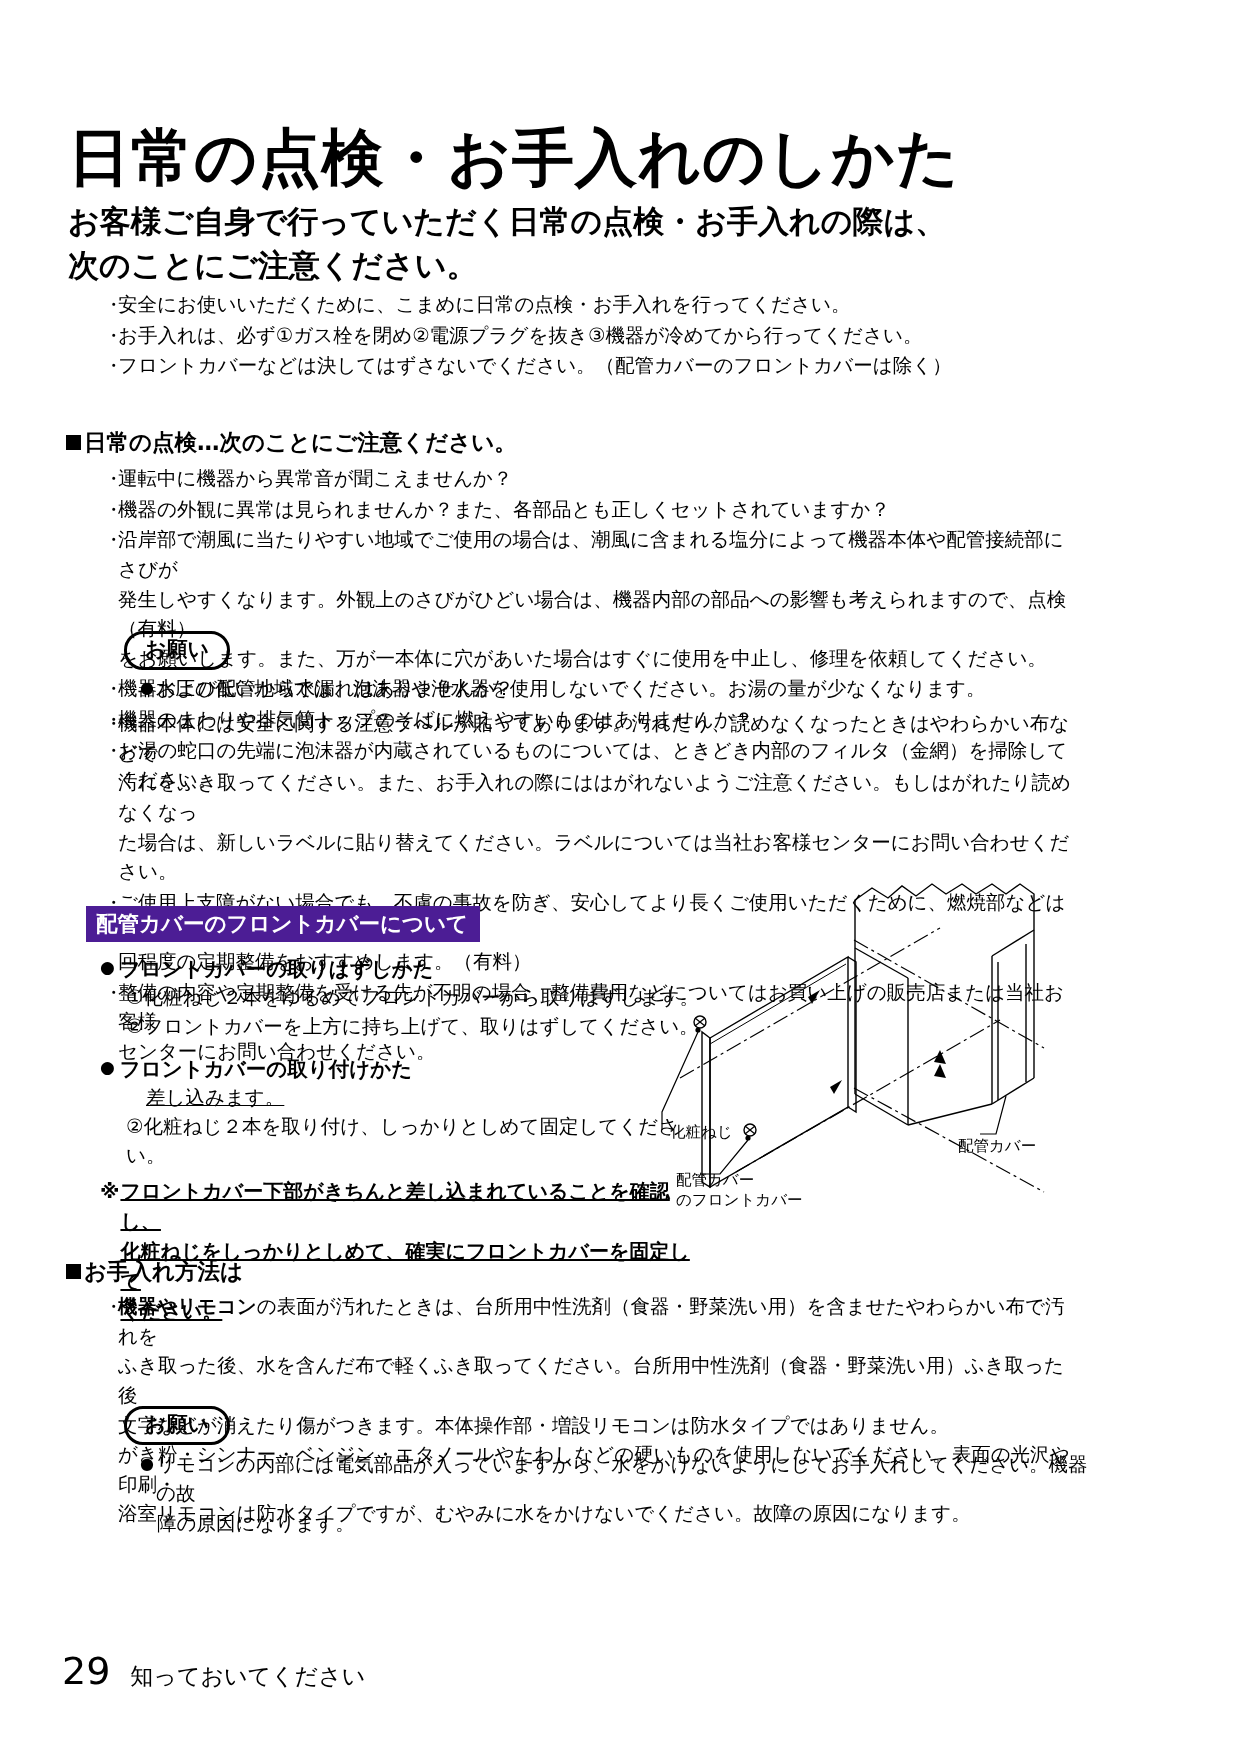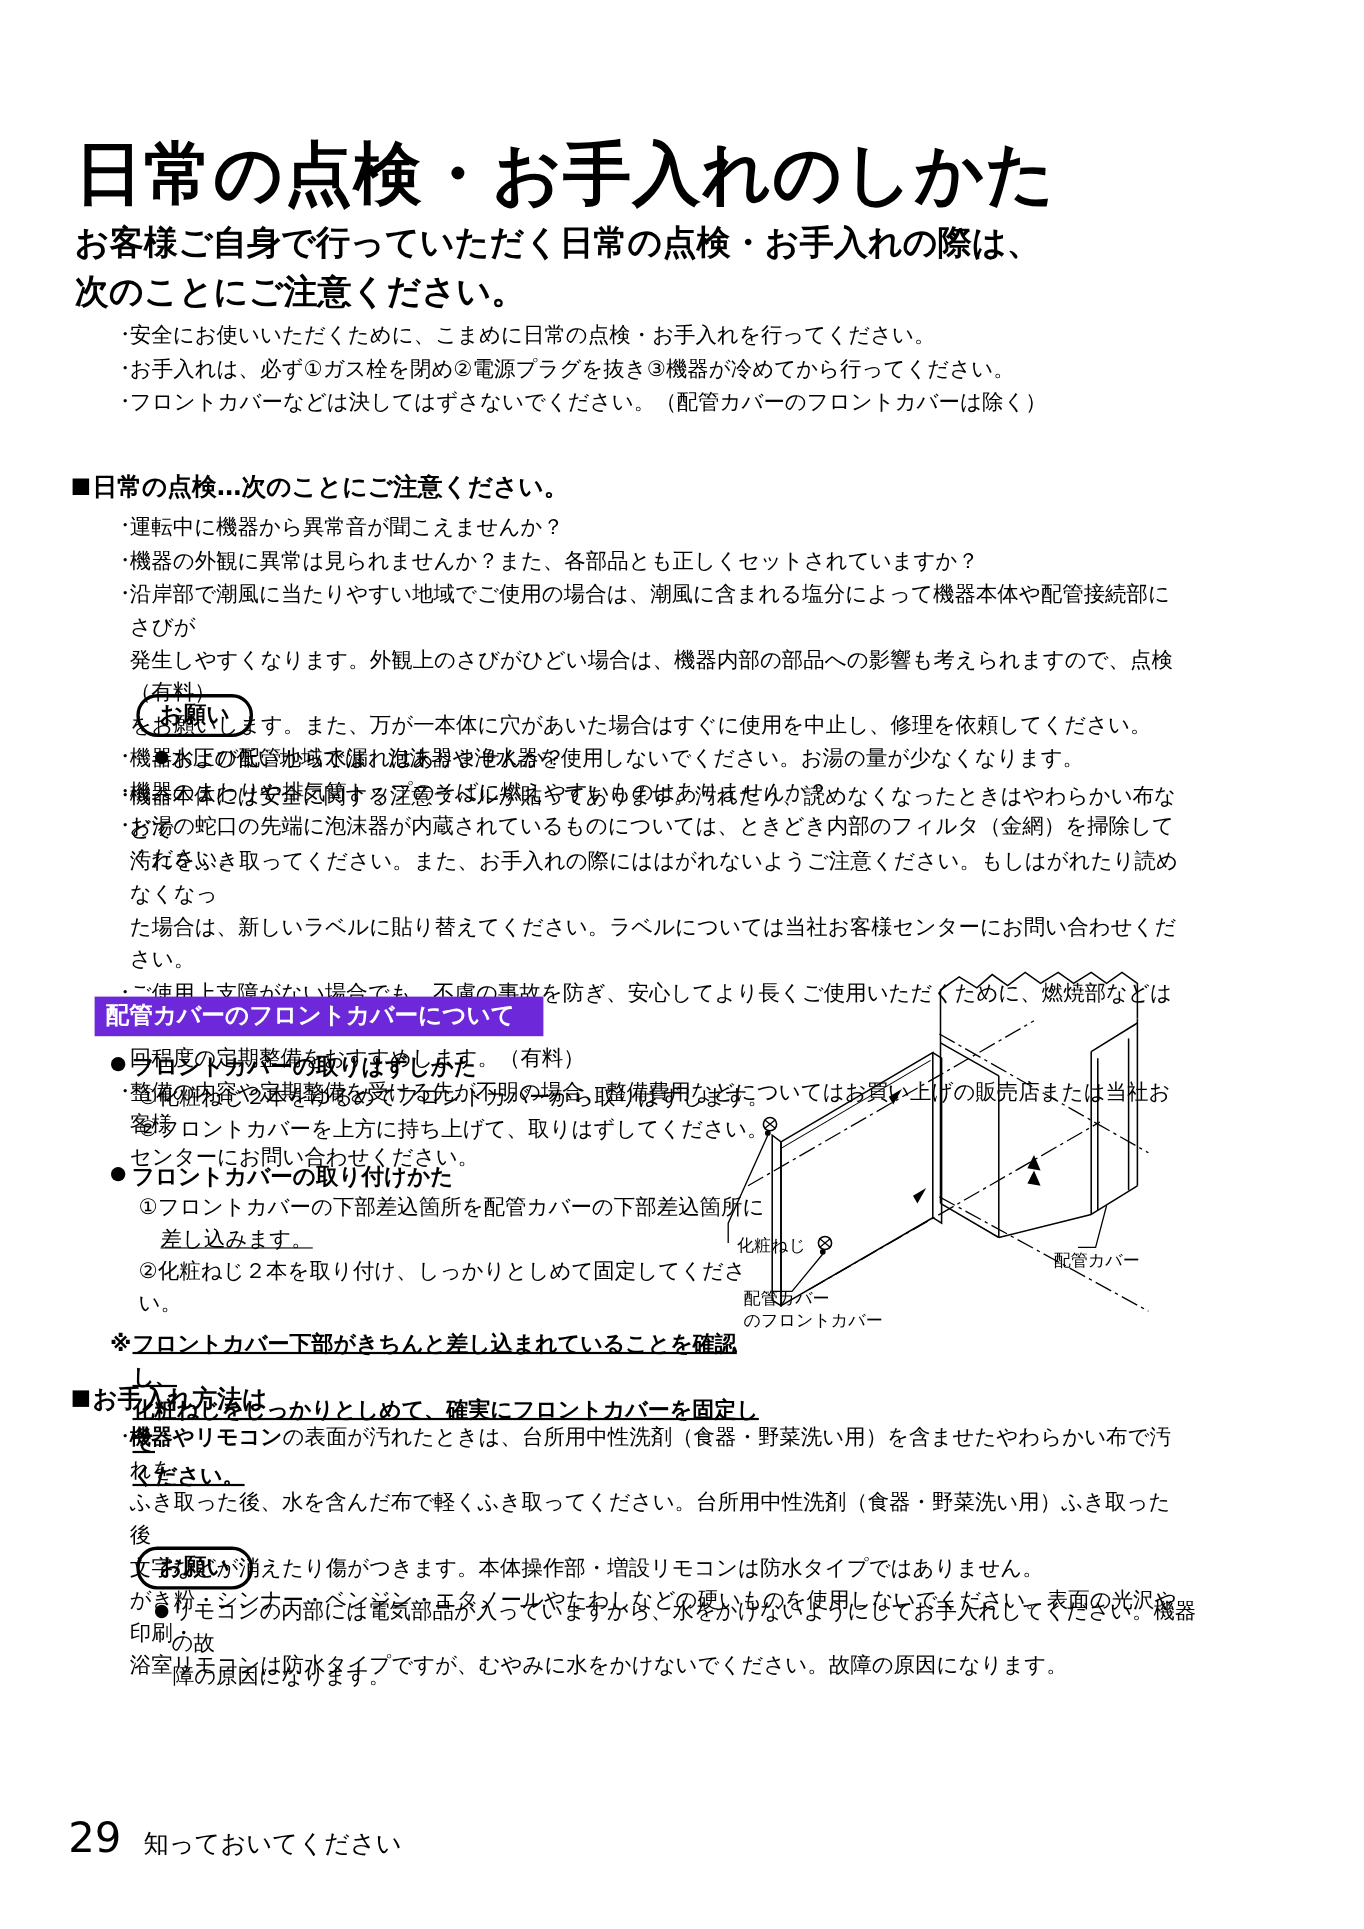--- a/index.html
+++ b/index.html
@@ -64,23 +64,23 @@
   .onegai-text {
     position:absolute;
     font-size:19.5px; line-height:1.5;
     display:flex; align-items:flex-start;
   }
   .onegai-text .od { flex:0 0 auto; margin-right:2px; font-size:16px; line-height:1.75;}
 
   
   .banner {
     position:absolute;
-    background:#6d28d9; color:#fff;
+    background:#4c1d95; color:#fff;
     font-size:21.5px; font-weight:bold;
-    padding:5px 26px 6px 10px;
+    padding:5px 12px 6px 10px;
     line-height:1.18;
     white-space:nowrap;
   }
 
   
   .pc-block { position:absolute; width:600px; }
   .pc-head {
     font-size:20.5px; font-weight:bold;
     display:flex; align-items:flex-start;
     margin-top:13px;
@@ -233,21 +233,20 @@
     </div>
     <div class="pc-step">
       <span>②フロントカバーを上方に持ち上げて、取りはずしてください。</span>
     </div>
 
     <div class="pc-head">
       <span class="cdot">●</span>
       <span>フロントカバーの取り付けかた</span>
     </div>
     <div class="pc-step">
-      <span>①フロントカバーの下部差込箇所を配管カバーの下部差込箇所に</span>
       <span class="cont">差し込みます。</span>
     </div>
     <div class="pc-step">
       <span>②化粧ねじ２本を取り付け、しっかりとしめて固定してください。</span>
     </div>
 
     <div class="pc-note">
       <span class="star">※</span>
       <span class="ntext">
         <span class="paragraph-cont">フロントカバー下部がきちんと差し込まれていることを確認し、</span>

